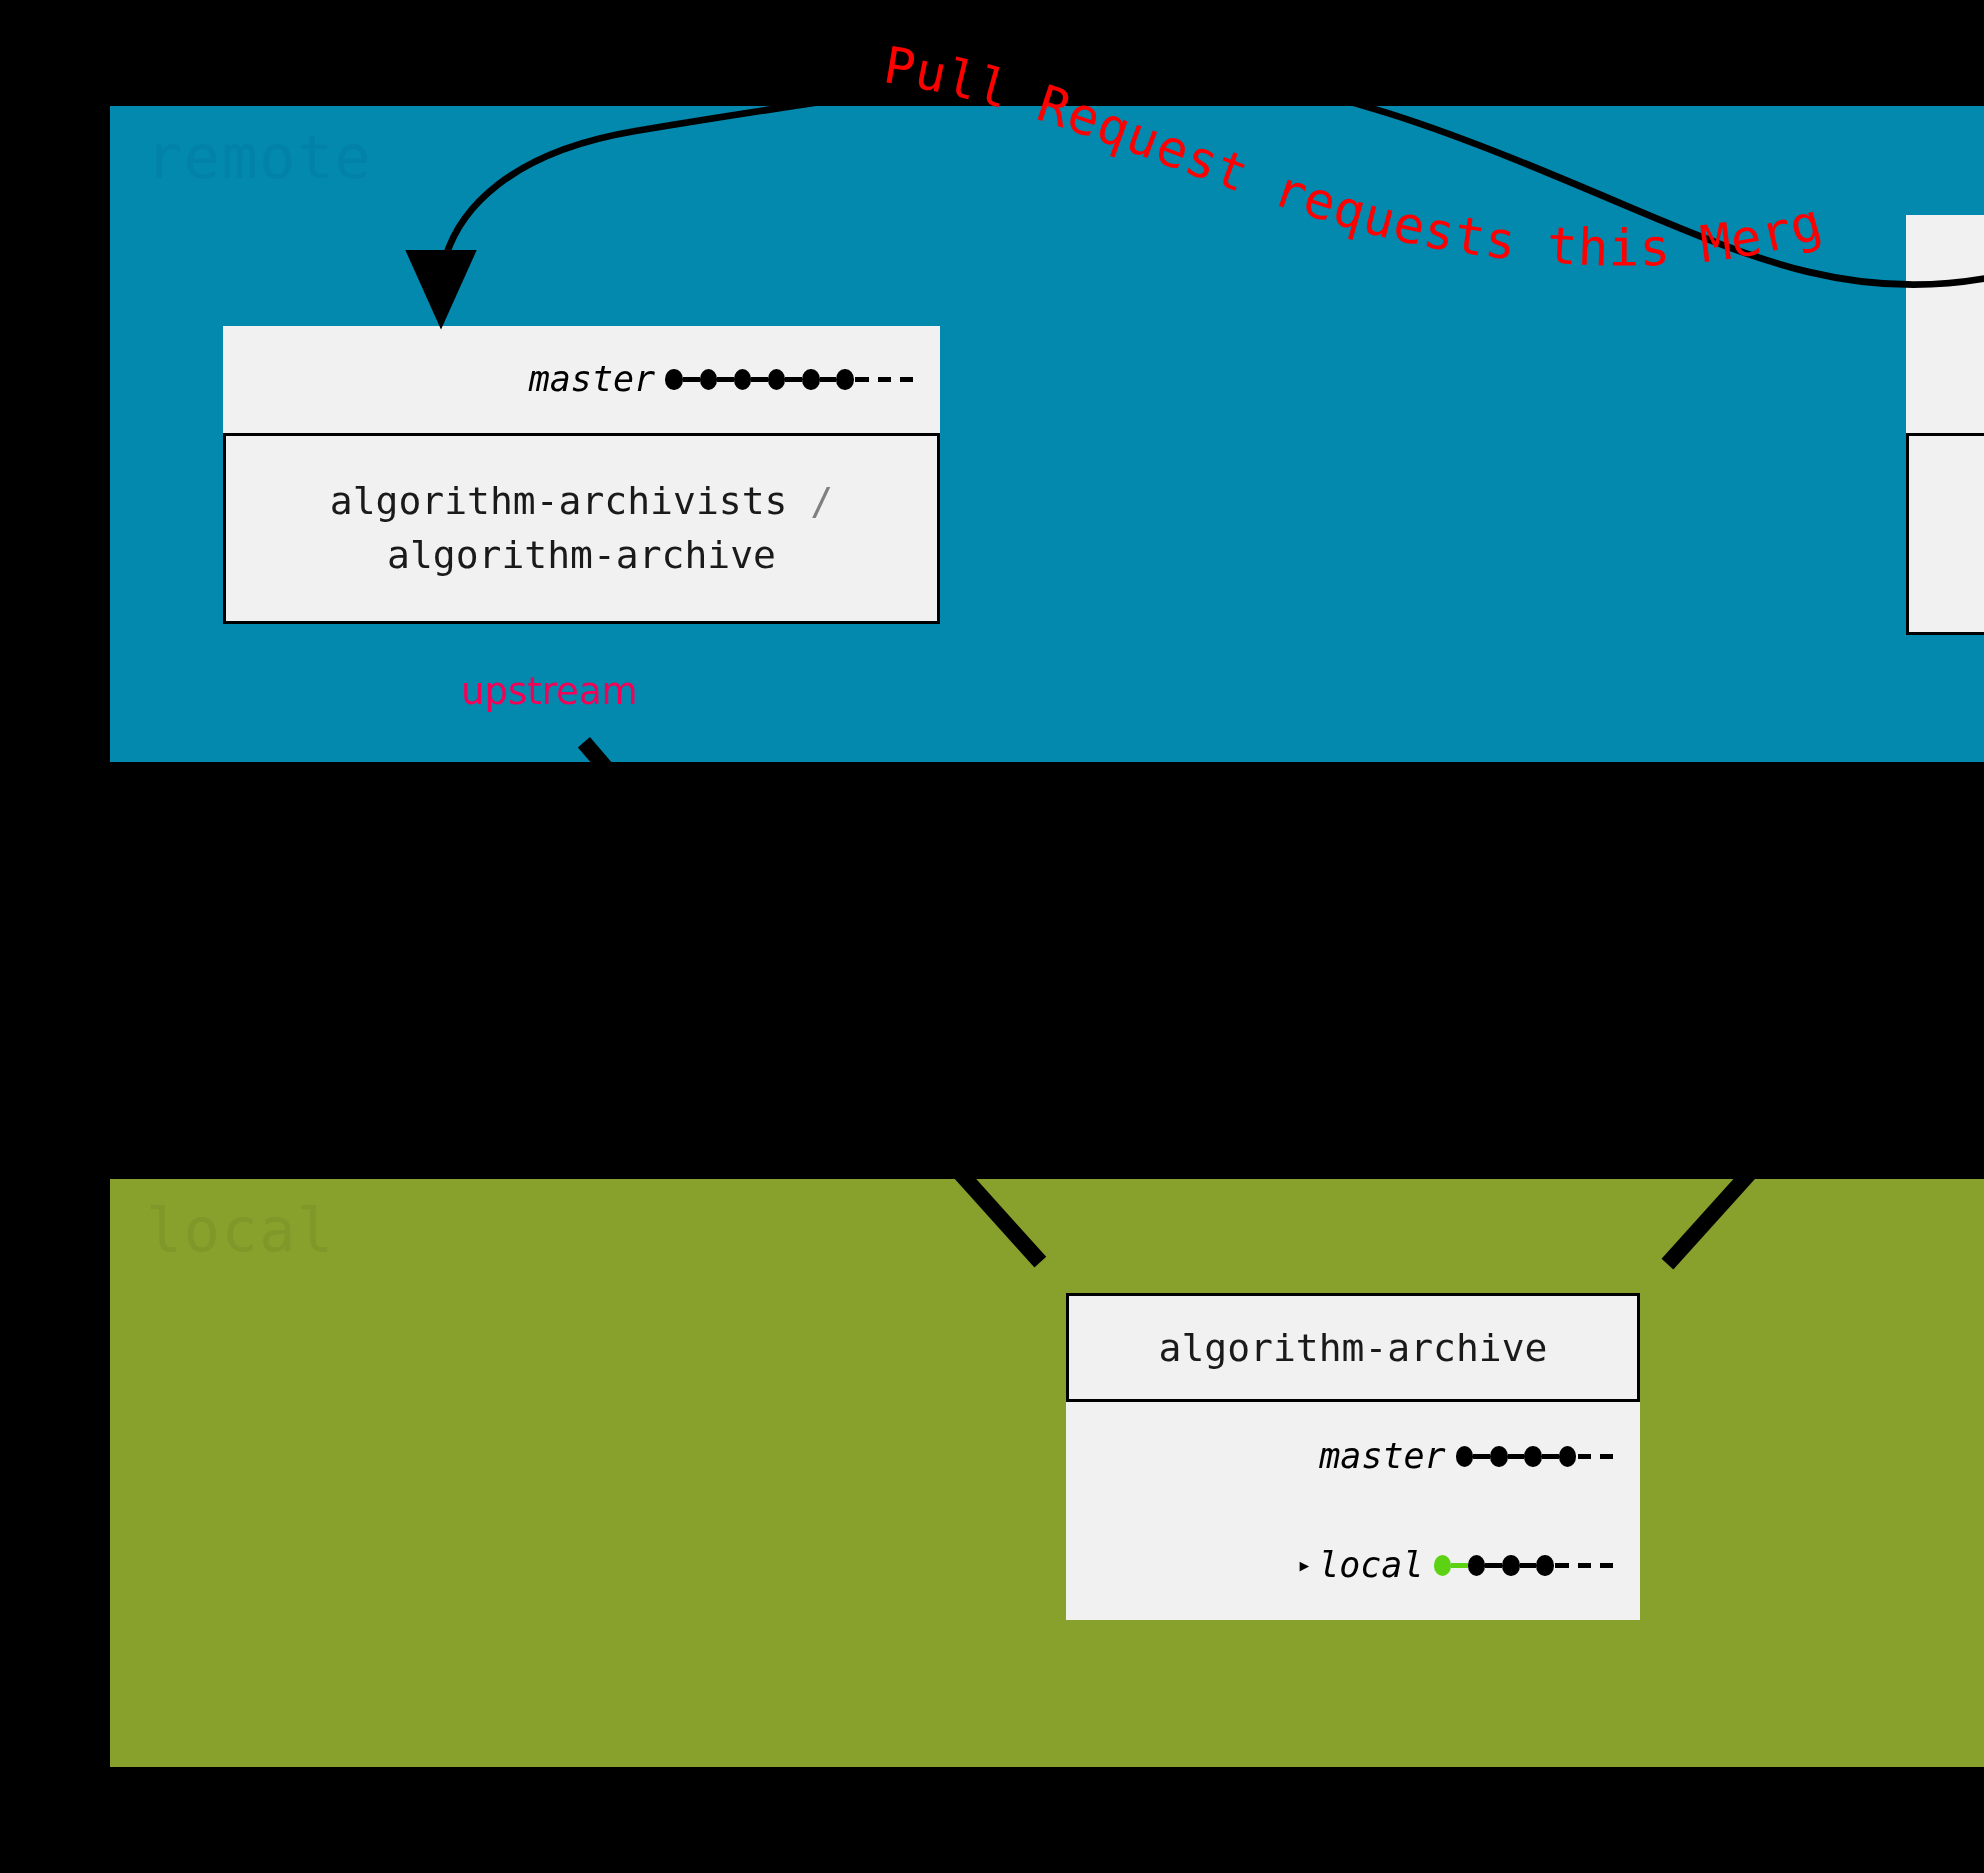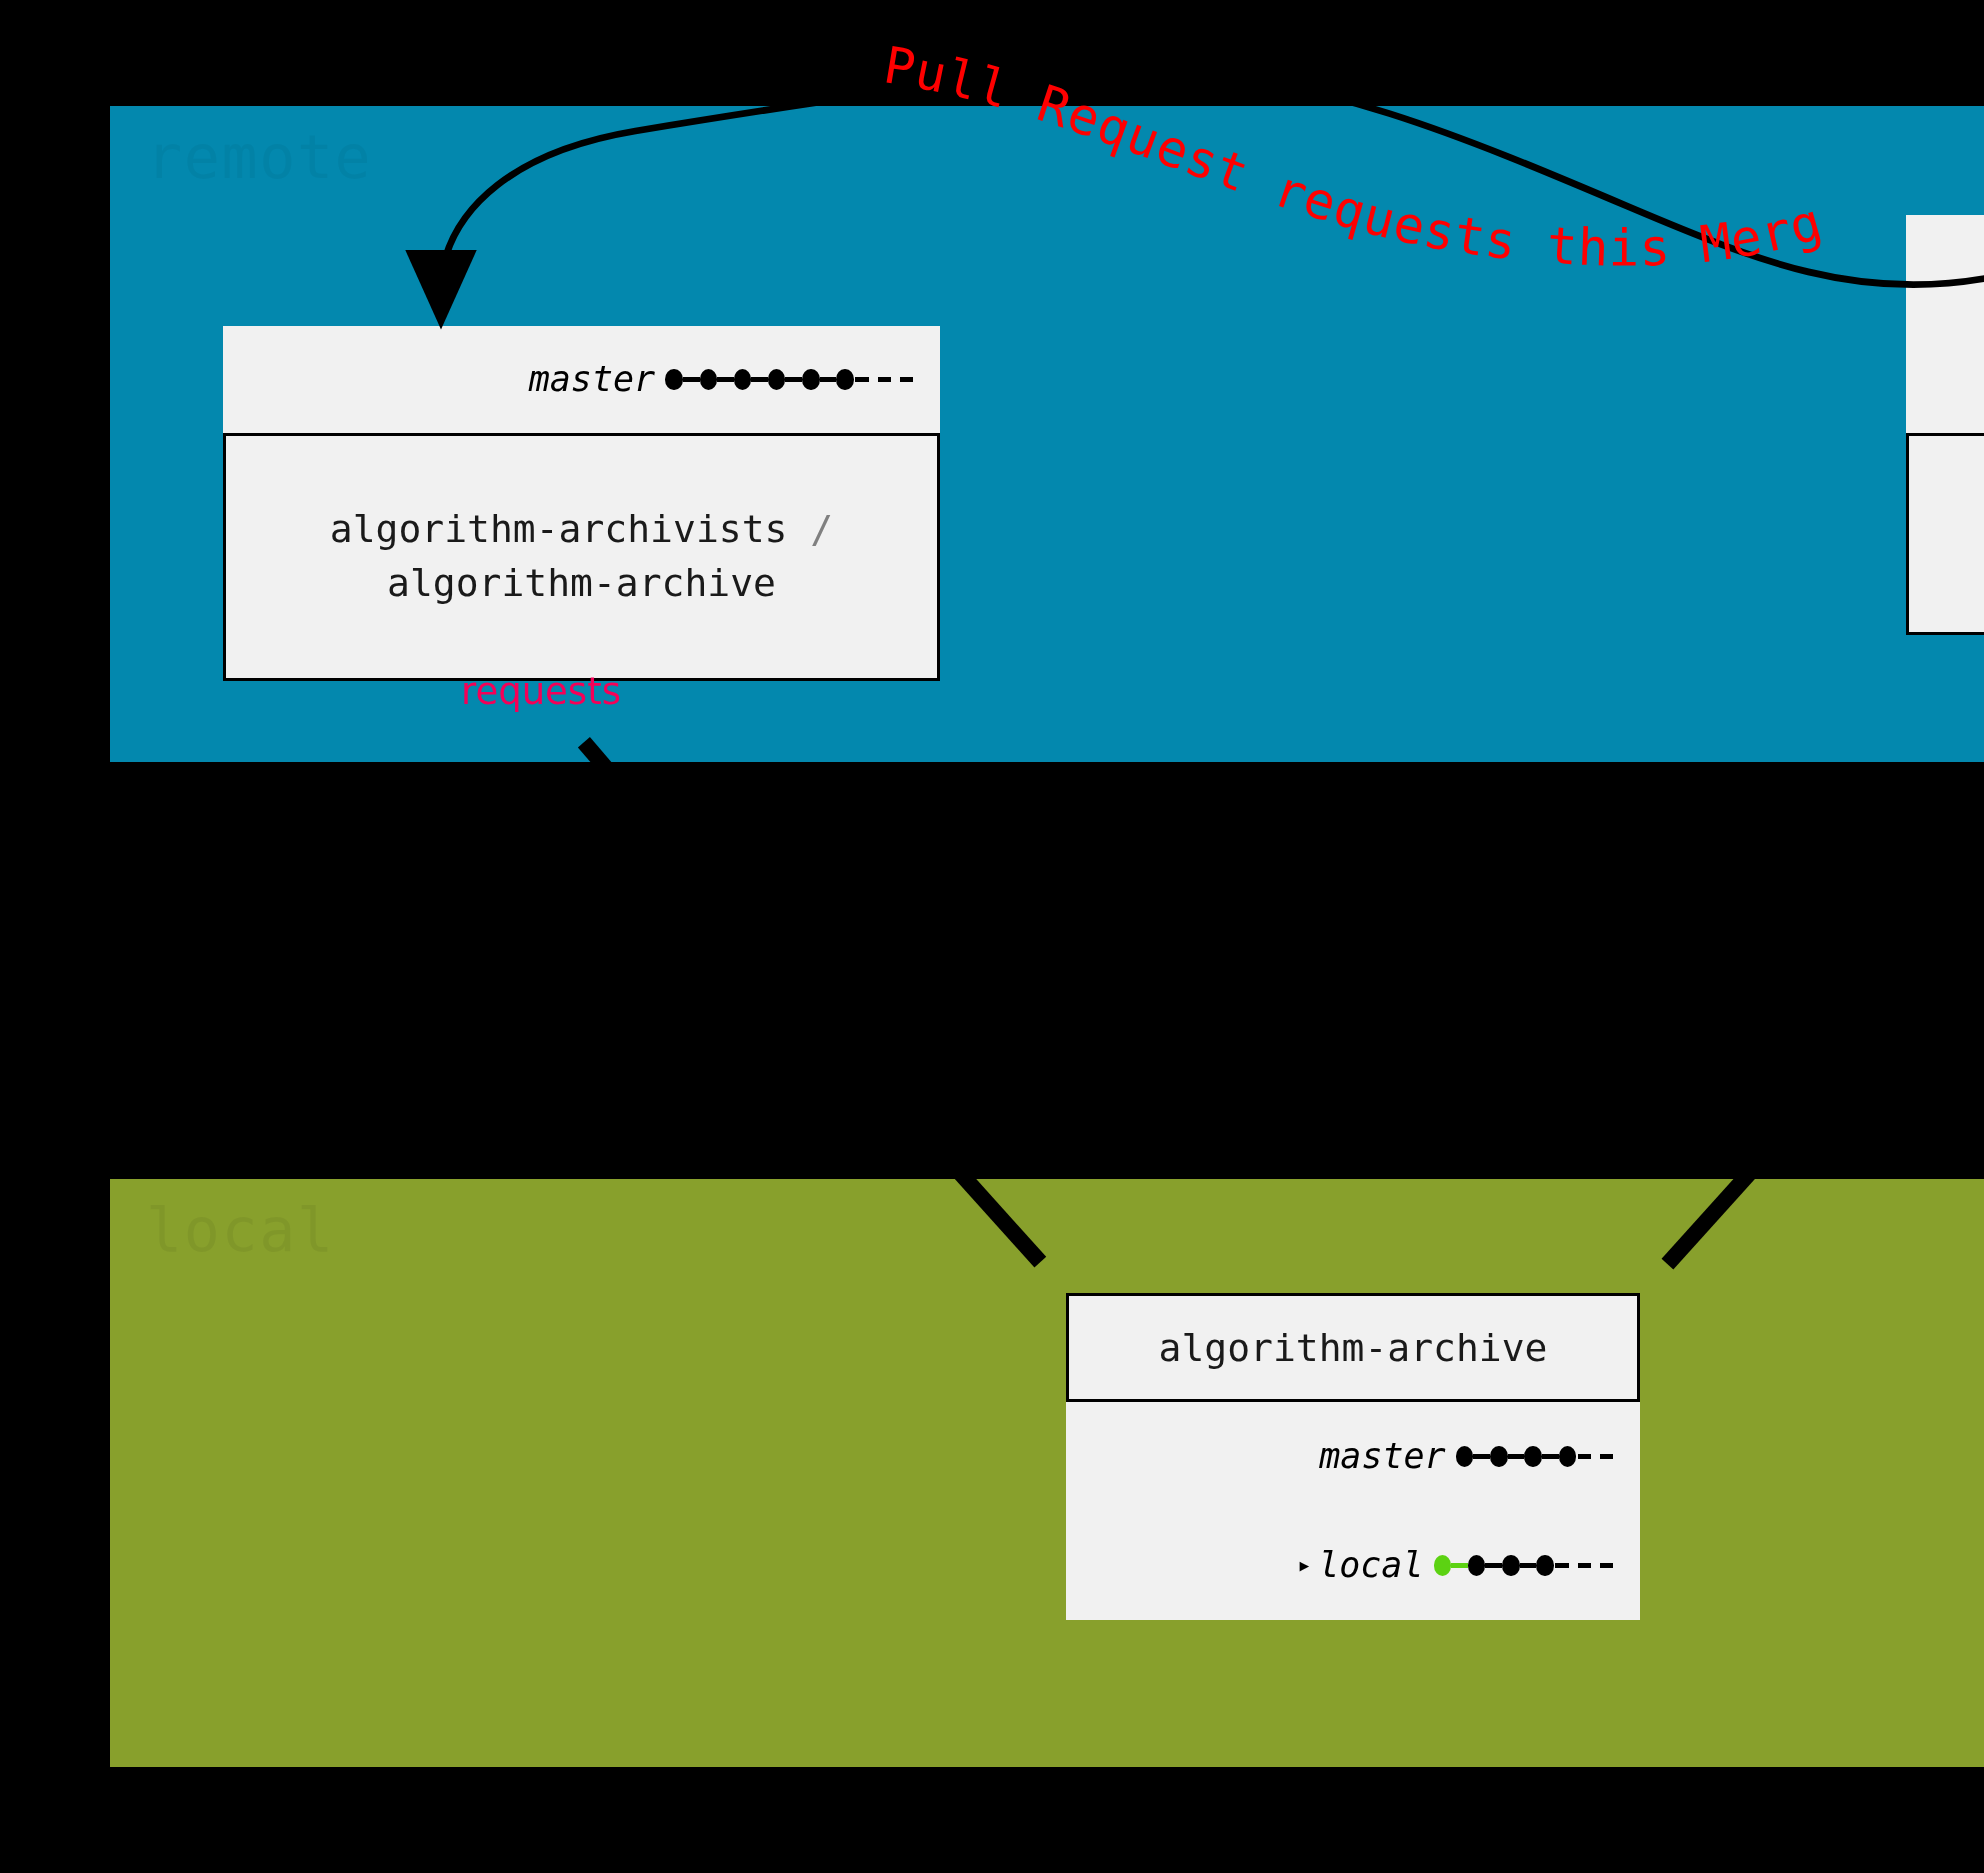--- a/index.html
+++ b/index.html
@@ -180,29 +180,29 @@
           <span class="seg"></span>
           <span class="dot"></span>
           <span class="dashes">
             <span class="dash"></span>
               <span class="dash"></span>
               <span class="dash"></span>
           </span>
         </span>
       </div>
     </div>
-    <div class="namebox" style="height:248px;">
+    <div class="namebox" style="height:191px;">
       <div>
         <span>algorithm-archivists</span>
         <span class="slash">/</span>
       </div>
       <div>algorithm-archive</div>
     </div>
   </div>
-  <div class="remote-tag" style="left:461px; top:673px;">requests</div>
+  <div class="remote-tag" style="left:461px; top:673px;">upstream</div>
 
   <div class="repo-card" id="origin-card" style="left:1906px; top:215px; width:578px;">
     <div class="branches" style="height:218px;">
       <div class="branch-row" style="height:109px;">
         
         
       </div>
       <div class="branch-row" style="height:109px;">
         
         

